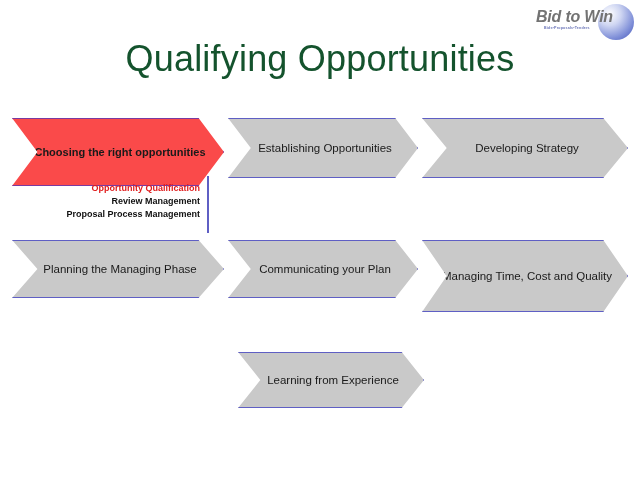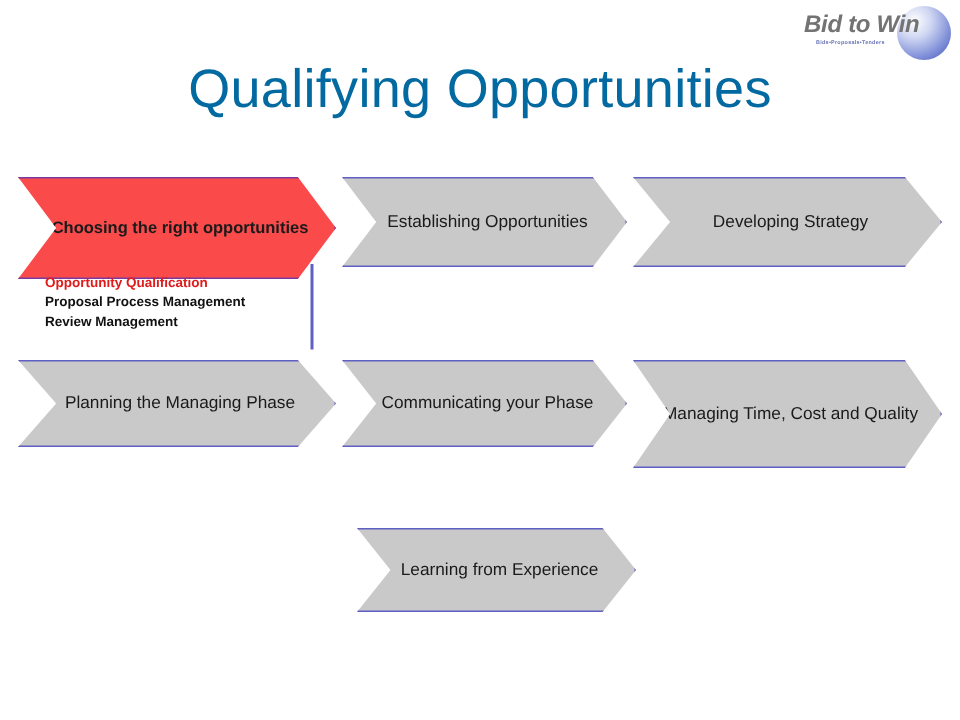--- a/index.html
+++ b/index.html
@@ -57,21 +57,21 @@
   }
 
   
   #title {
     position: absolute;
     left: 0;
     top: 38px;
     width: 640px;
     text-align: center;
     font-size: 36px;
-    color: #0369a1;
+    color: #14532d;
     font-weight: normal;
     letter-spacing: 0.2px;
   }
 
   
   .chevron {
     position: absolute;
     box-sizing: border-box;
     display: flex;
     align-items: center;
@@ -118,20 +118,21 @@
     height: 57px;
     background: #5f5fc4;
   }
 
   
   #sublist {
     position: absolute;
     left: 30px;
     top: 182px;
     width: 170px;
+    text-align: right;
     font-size: 9px;
     font-weight: bold;
     line-height: 1.45;
     color: #111111;
   }
   #sublist .first { color: #e01b1b; }
 </style>
 </head>
 <body>
 
@@ -149,29 +150,29 @@
 <div class="chevron" id="chev-establishing">
   <span class="label">Establishing Opportunities</span>
 </div>
 <div class="chevron" id="chev-developing">
   <span class="label">Developing Strategy</span>
 </div>
 
 <div id="connector"></div>
 <div id="sublist">
   <div class="first">Opportunity Qualification</div>
+  <div>Review Management</div>
   <div>Proposal Process Management</div>
-  <div>Review Management</div>
 </div>
 
 <div class="chevron" id="chev-planning">
   <span class="label">Planning the Managing Phase</span>
 </div>
 <div class="chevron" id="chev-communicating">
-  <span class="label">Communicating your Phase</span>
+  <span class="label">Communicating your Plan</span>
 </div>
 <div class="chevron" id="chev-managing">
   <span class="label">Managing Time, Cost and Quality</span>
 </div>
 
 <div class="chevron" id="chev-learning">
   <span class="label">Learning from Experience</span>
 </div>
 
 </body></html>

